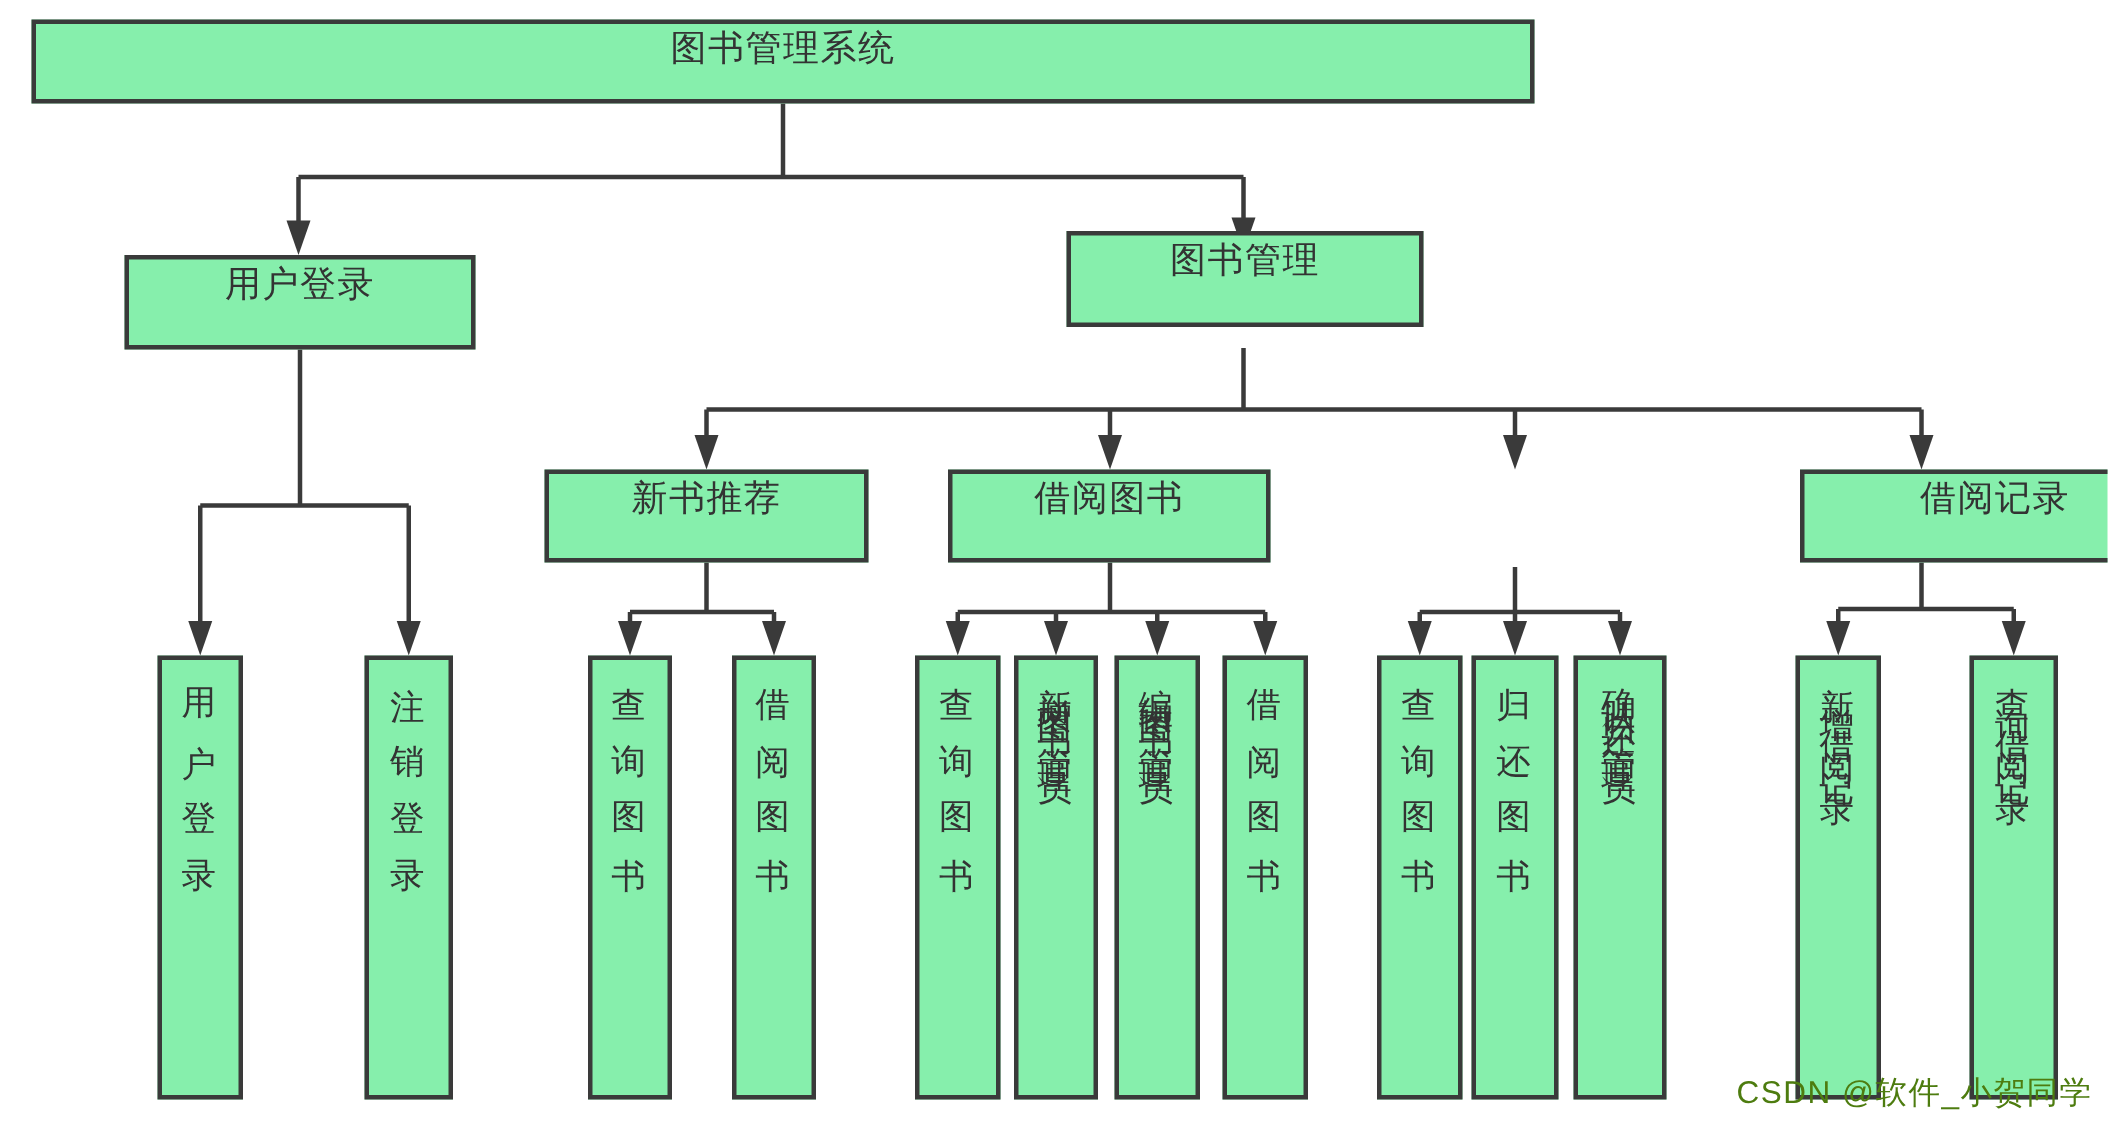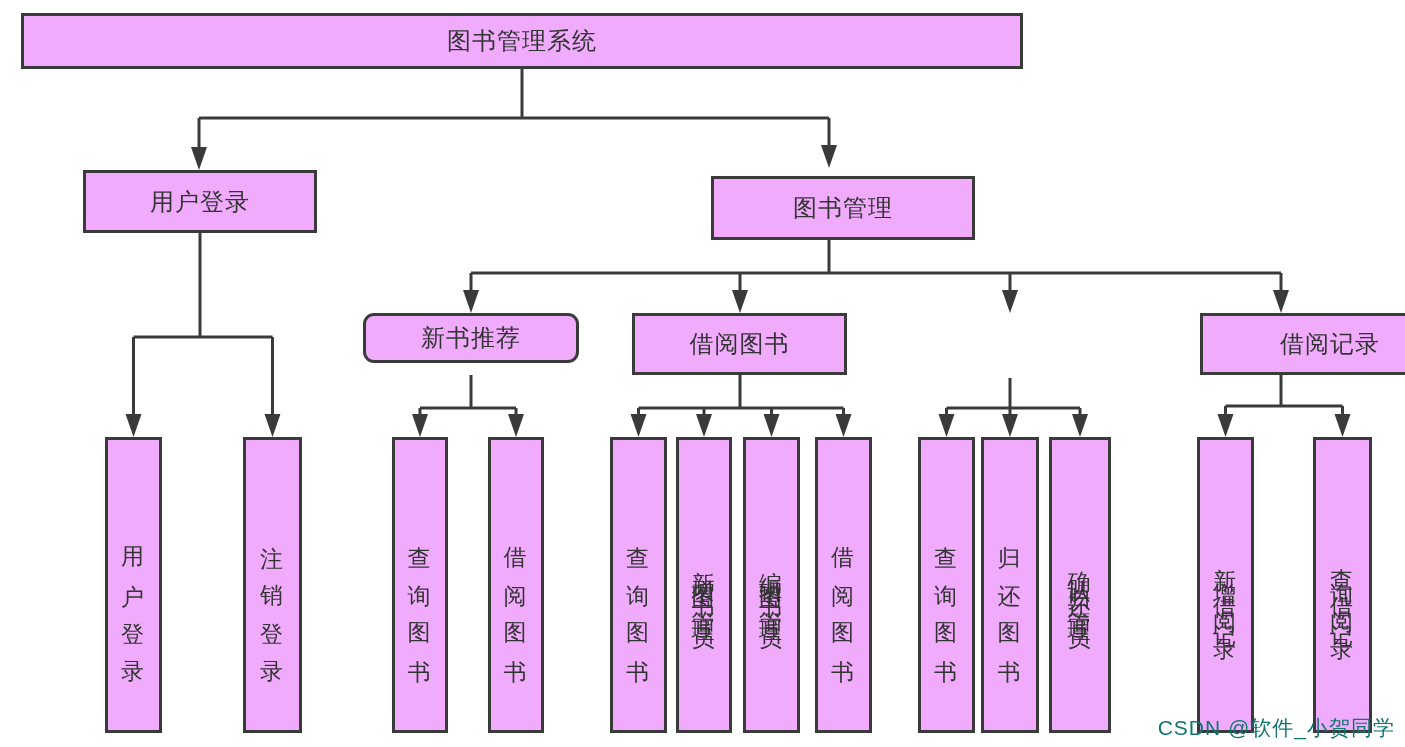--- a/index.html
+++ b/index.html
@@ -19,24 +19,24 @@
   }
   #connectors {
     position: absolute;
     left: 0;
     top: 0;
     z-index: 1;
   }
   .box {
     position: absolute;
     box-sizing: border-box;
-    background: #f0abfc;
+    background: #86efac;
     border: 3px solid #3a3a3a;
     display: flex;
-    align-items: center;
+    align-items: flex-start;
     justify-content: center;
     color: #333333;
     z-index: 2;
     font-size: 24px;
     letter-spacing: 1px;
     white-space: nowrap;
   }
   .leaf {
     top: 437px;
     height: 296px;
@@ -48,21 +48,21 @@
     display: inline-block;
   }
   .sp4 { letter-spacing: 38px; margin-bottom: -38px; }
   .sp6 { letter-spacing: 14px; margin-bottom: -14px; }
   .sp9 { letter-spacing: 8px;  margin-bottom: -8px; }
   .watermark {
     position: absolute;
     right: 10px;
     top: 714px;
     font-size: 21px;
-    color: #0f766e;
+    color: #4d7c0f;
     z-index: 3;
     letter-spacing: 1px;
     white-space: nowrap;
     text-align: center;
   }
 </style>
 </head>
 <body>
 
 <div id="stage">
@@ -122,25 +122,25 @@
       <polygon points="1334.5,414 1350.5,414 1342.5,437" fill="#3a3a3a"></polygon>
     </svg>
 
   <div class="box" style="left:21px; top:13px; width:1002px; height:56px;">
     <span>图书管理系统</span>
   </div>
 
   <div class="box" style="left:83px; top:170px; width:234px; height:63px;">
     <span>用户登录</span>
   </div>
-  <div class="box" style="left:711px; top:176px; width:264px; height:64px;">
+  <div class="box" style="left:711px; top:154px; width:238px; height:64px;">
     <span>图书管理</span>
   </div>
 
-  <div class="box" style="left:363px; top:313px; width:216px; height:50px;border-radius:11px;">
+  <div class="box" style="left:363px; top:313px; width:216px; height:62px;">
     <span>新书推荐</span>
   </div>
   <div class="box" style="left:632px; top:313px; width:215px; height:62px;">
     <span>借阅图书</span>
   </div>
   <div class="box" style="left:1200px; top:313px; width:260px; height:62px;">
     <span>借阅记录</span>
   </div>
 
   <div class="box leaf" style="left:105px; width:57px;">

